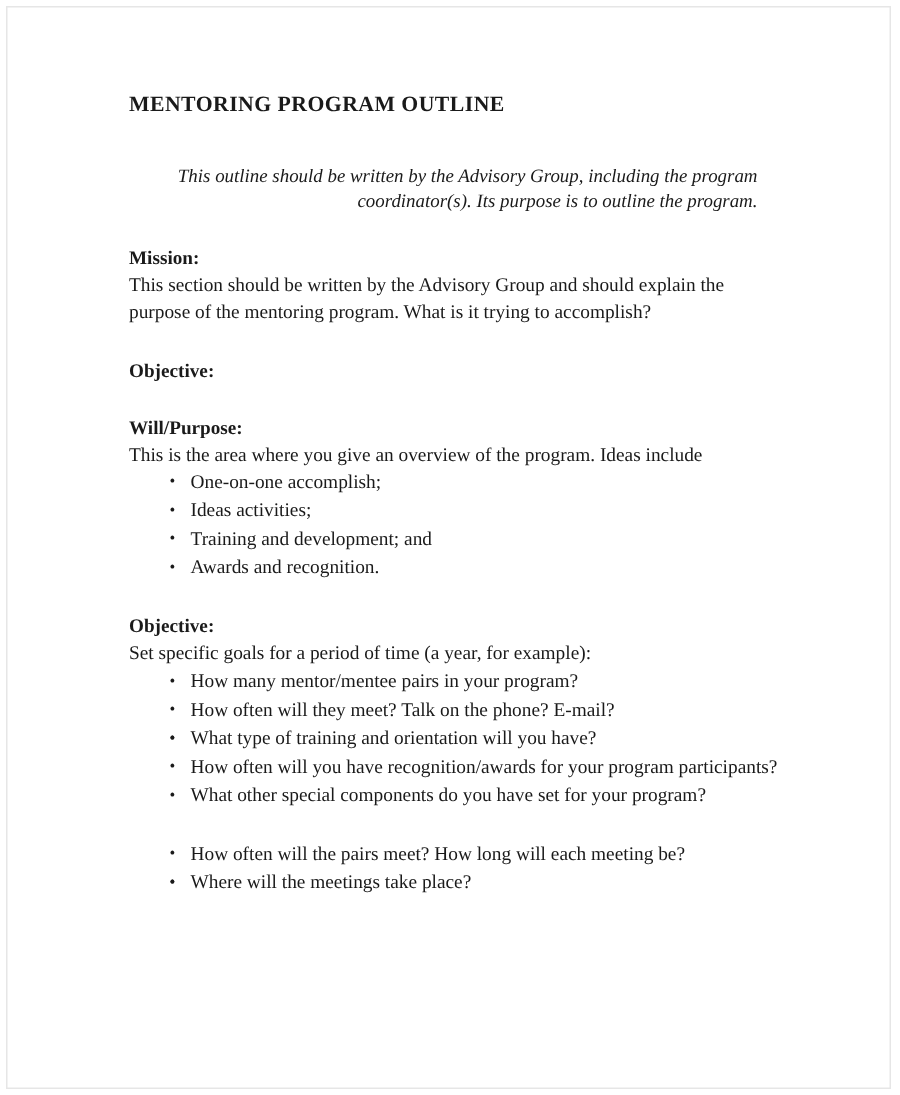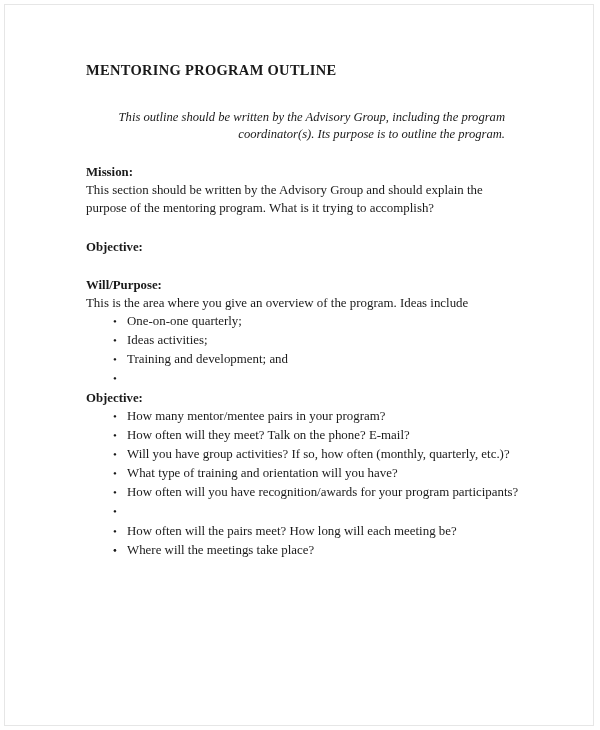--- a/index.html
+++ b/index.html
@@ -95,35 +95,36 @@
           <div class="sec-heading">Mission:</div>
           <div class="sec-body">This section should be written by the Advisory Group and should explain the purpose of the mentoring program. What is it trying to accomplish?</div>
         </div>
         <div class="section">
           <div class="sec-heading">Objective:</div>
         </div>
         <div class="section">
           <div class="sec-heading">Will/Purpose:</div>
           <div class="sec-body">This is the area where you give an overview of the program. Ideas include</div>
           <ul class="bullets">
-            <li><span class="bullet-marker">•</span><span>One-on-one quarterly;</span></li>
+            <li><span class="bullet-marker">•</span><span>One-on-one accomplish;</span></li>
             <li><span class="bullet-marker">•</span><span>Ideas activities;</span></li>
             <li><span class="bullet-marker">•</span><span>Training and development; and</span></li>
-            <li><span class="bullet-marker">•</span></li>
+            <li><span class="bullet-marker">•</span><span>Awards and recognition.</span></li>
           </ul>
         </div>
         <div class="section">
           <div class="sec-heading">Objective:</div>
+          <div class="sec-body">Set specific goals for a period of time (a year, for example):</div>
           <ul class="bullets">
             <li><span class="bullet-marker">•</span><span>How many mentor/mentee pairs in your program?</span></li>
             <li><span class="bullet-marker">•</span><span>How often will they meet? Talk on the phone? E-mail?</span></li>
-            <li><span class="bullet-marker">•</span><span>Will you have group activities? If so, how often (monthly, quarterly, etc.)?</span></li>
+            <li><span class="bullet-marker">•</span></li>
             <li><span class="bullet-marker">•</span><span>What type of training and orientation will you have?</span></li>
             <li><span class="bullet-marker">•</span><span>How often will you have recognition/awards for your program participants?</span></li>
-            <li><span class="bullet-marker">•</span></li>
+            <li><span class="bullet-marker">•</span><span>What other special components do you have set for your program?</span></li>
           </ul>
         </div>
         <div class="section">
           <ul class="bullets">
             <li><span class="bullet-marker">•</span><span>How often will the pairs meet? How long will each meeting be?</span></li>
             <li><span class="bullet-marker">•</span></li>
             <li><span class="bullet-marker">•</span><span>Where will the meetings take place?</span></li>
           </ul>
         </div>
       </div>

